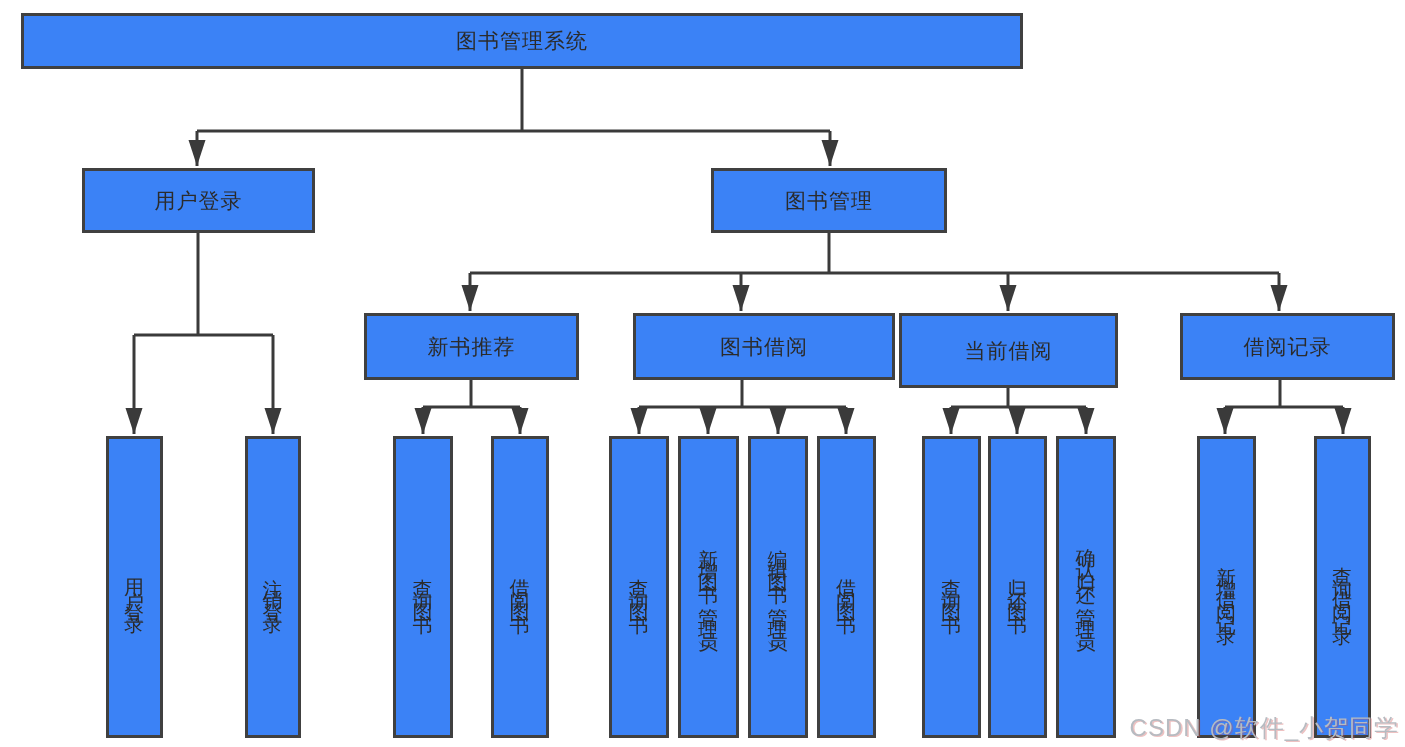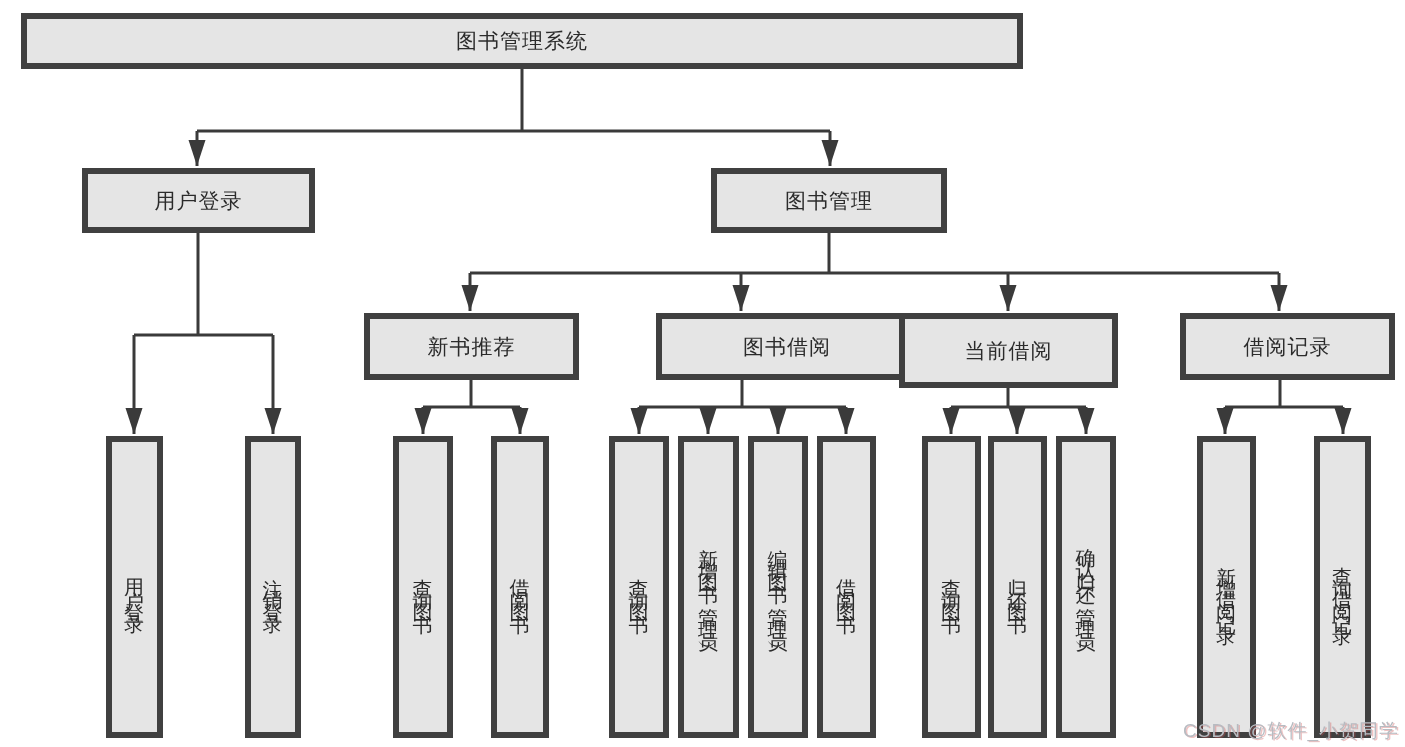--- a/index.html
+++ b/index.html
@@ -2,31 +2,31 @@
 <html><head>
 <meta charset="utf-8">
 <style>
   html,body{margin:0;padding:0;background:#ffffff;}
   .canvas{
     position:relative;width:1405px;height:747px;background:#ffffff;overflow:hidden;
     font-family:"Liberation Sans","DejaVu Sans",sans-serif;color:#2b2b2b;
   }
   svg.connectors{position:absolute;left:0;top:0;z-index:1;}
   .box{
-    position:absolute;box-sizing:border-box;background:#e5e5e5;border:6px solid #404040;
+    position:absolute;box-sizing:border-box;background:#3b82f6;border:3px solid #404040;
     display:flex;align-items:center;justify-content:center;z-index:2;
   }
   .box.h span{font-size:21px;letter-spacing:1px;white-space:nowrap;}
   .box.v span{
     writing-mode:vertical-rl;text-orientation:mixed;
     font-size:20px;line-height:1;letter-spacing:12px;white-space:nowrap;
   }
   .watermark{
     position:absolute;right:6px;bottom:3px;z-index:3;
-    font-size:19px;color:#b7bbc1;letter-spacing:1px;
+    font-size:24px;color:#b7bbc1;letter-spacing:1px;
     text-shadow:1.5px 1px 0 rgba(205,80,80,0.35);
     white-space:nowrap;
   }
 </style>
 </head>
 <body>
 
 <div class="canvas">
 
   <svg class="connectors" width="1405" height="747" viewBox="0 0 1405 747">
@@ -93,21 +93,21 @@
   <div class="box h" style="left:82px;top:168px;width:233px;height:65px;">
     <span>用户登录</span>
   </div>
   <div class="box h" style="left:711px;top:168px;width:236px;height:65px;font-family:Liberation Serif, serif;">
     <span>图书管理</span>
   </div>
 
   <div class="box h" style="left:364px;top:313px;width:215px;height:67px;">
     <span>新书推荐</span>
   </div>
-  <div class="box h" style="left:656px;top:313px;width:262px;height:67px;">
+  <div class="box h" style="left:633px;top:313px;width:262px;height:67px;">
     <span>图书借阅</span>
   </div>
   <div class="box h" style="left:899px;top:313px;width:219px;height:75px;">
     <span>当前借阅</span>
   </div>
   <div class="box h" style="left:1172px;top:313px;width:215px;height:67px;margin-left:8px;">
     <span>借阅记录</span>
   </div>
 
   <div class="box v" style="left:106px;top:436px;width:57px;height:302px;">

